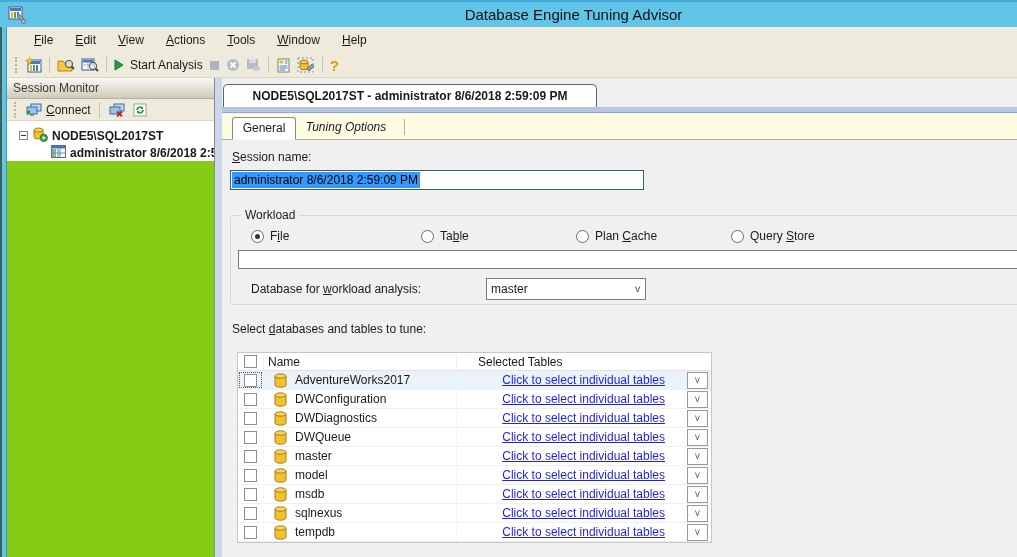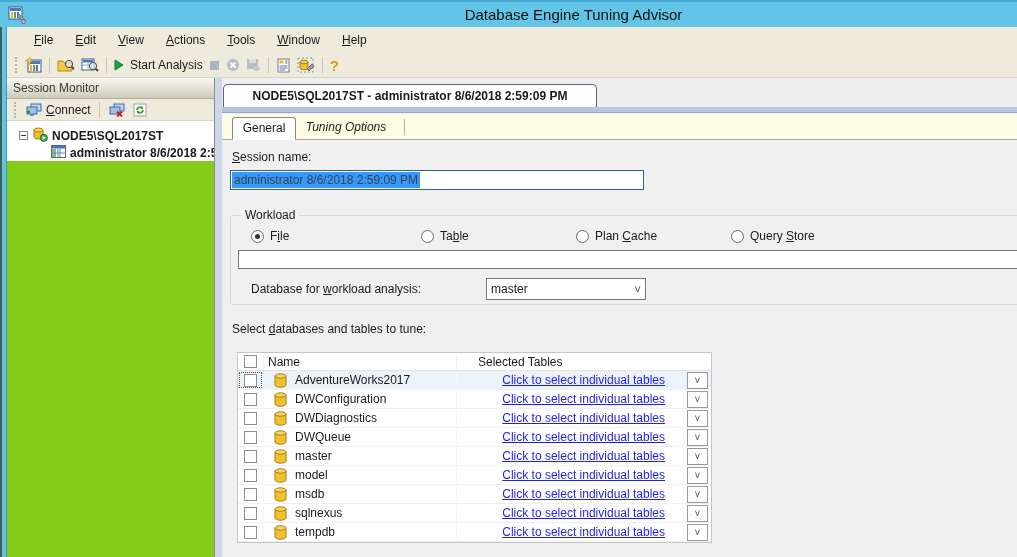--- a/index.html
+++ b/index.html
@@ -48,21 +48,21 @@
   .tabstrip { position:absolute; left:0; top:36px; width:795px; height:26px; background:#FEFCE3; border-bottom:1px solid #ABA89A; }
   .page-tab { position:absolute; top:3px; height:23px; text-align:center; line-height:21px; }
   .page-tab.active { left:10px; width:64px; background:#fff; border:1px solid #8A8A84; border-bottom:1px solid #fff; border-radius:3px 3px 0 0; }
   .page-tab.inactive { left:78px; width:92px;font-style:italic; }
   .tab-divider { position:absolute; left:182px; top:5px; width:1px; height:16px; background:#B5B2A2; }
 
   .content { position:absolute; left:0; top:62px; width:795px; height:417px; background:#F0F0F0; }
 
   .lbl { position:absolute; white-space:nowrap; }
   .session-input { position:absolute; left:8px; top:30px; width:414px; height:20px; background:#fff; border:1px solid #2F6288; display:flex; align-items:center; padding-left:1px; }
-  .sel-text { background:#3399FF; color:#404040; padding:1px 2px; white-space:nowrap;text-align:right; }
+  .sel-text { background:#3399FF; color:#000000; padding:1px 2px; white-space:nowrap;text-align:right; }
 
   .groupbox { position:absolute; left:8px; top:75px; width:810px; height:90px; border:1px solid #D8D8D0; border-radius:3px; }
   .groupbox .legend { position:absolute; left:10px; top:-8px; background:#F0F0F0; padding:0 4px; }
   .radio { position:absolute; top:12px; display:flex; align-items:center; gap:6px; height:16px; white-space:nowrap; }
   .radio .dot { width:13px; height:13px; border:1px solid #6A6A6A; border-radius:50%; background:#fff; position:relative; flex:none; }
   .radio.checked .dot::after { content:""; position:absolute; left:3px; top:3px; width:5px; height:5px; border-radius:50%; background:#333; }
   .file-input { position:absolute; left:7px; top:34px; width:796px; height:19px; background:#fff; border:1px solid #7A7A7A; }
   .combo { position:absolute; left:255px; top:62px; width:160px; height:22px; background:#fff; border:1px solid #7A7A7A; display:flex; align-items:center; padding-left:4px; }
   .combo .chev { position:absolute; right:4px; top:4px; color:#444; font-size:11px; }
 

